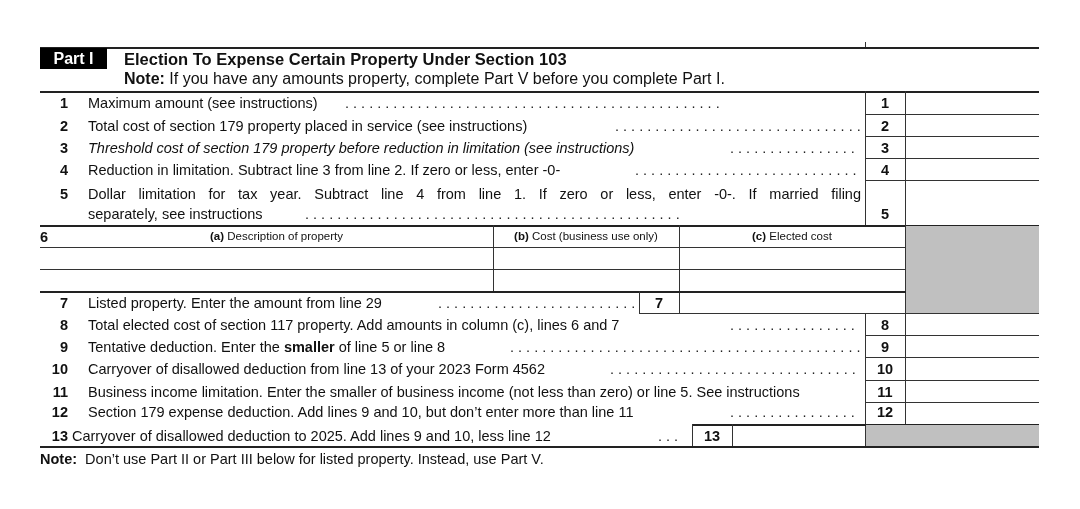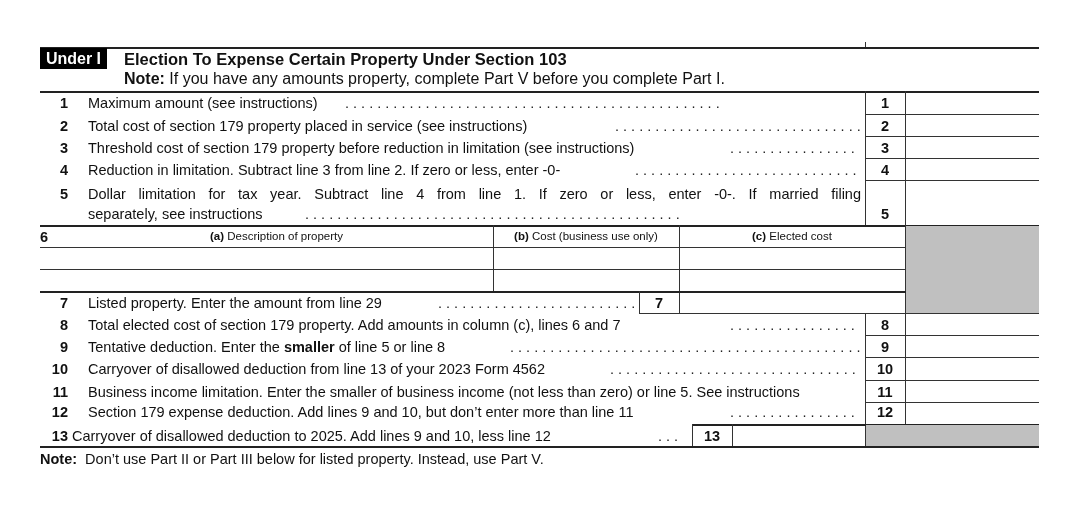--- a/index.html
+++ b/index.html
@@ -23,21 +23,21 @@
   .colhdr b { font-weight:bold; }
   .input { position:absolute; background:transparent; }
   .note-bottom { left:40px; top:451px; font-size:14.5px; white-space:nowrap; }
   .note-bottom b { font-weight:bold; }
 </style>
 </head>
 <body>
 
 <div class="hline thick" style="left:40px; top:47px; width:999px;"></div>
 <div class="vline" style="left:865px; top:42px; height:5px;"></div>
-<div class="abs part-badge">Under I</div>
+<div class="abs part-badge">Part I</div>
 <div class="abs title">Election To Expense Certain Property Under Section 103</div>
 <div class="abs note-top"><b>Note:</b><span> If you have any amounts property, complete Part V before you complete Part I.</span></div>
 <div class="hline thick" style="left:40px; top:91px; width:999px;"></div>
 
 <div class="vline" style="left:865px; top:91px; height:134px;"></div>
 <div class="vline" style="left:905px; top:91px; height:134px;"></div>
 
 <div class="abs" style="left:40px; top:91px; width:999px; height:23px;">
   <div class="abs ln" style="left:0; top:4px;">1</div>
   <div class="abs txt" style="left:40px; top:4px;">Maximum amount (see instructions)</div>
@@ -51,21 +51,21 @@
   <div class="abs ln" style="left:0; top:4px;">2</div>
   <div class="abs txt" style="left:40px; top:4px;">Total cost of section 179 property placed in service (see instructions)</div>
   <div class="abs dots" style="left:575px; top:4px; width:245px;">. . . . . . . . . . . . . . . . . . . . . . . . . . . . . . . . . . . . . . . . . . . . . . .</div>
   <div class="abs boxnum" style="left:825px; top:4px; width:40px;">2</div>
   <div class="input" style="left:866px; top:0; width:133px; height:22px;"></div>
 </div>
 <div class="hline" style="left:865px; top:136px; width:174px;"></div>
 
 <div class="abs" style="left:40px; top:136px; width:999px; height:22px;">
   <div class="abs ln" style="left:0; top:4px;">3</div>
-  <div class="abs txt" style="left:40px; top:4px;">Threshold cost of section 179 property before reduction in limitation (see instructions)</div>
+  <div class="abs txt" style="left:40px; top:4px;font-style:italic;">Threshold cost of section 179 property before reduction in limitation (see instructions)</div>
   <div class="abs dots" style="left:690px; top:4px; width:130px;">. . . . . . . . . . . . . . . . . . . . . . . . . . . . . . . . . . . . . . . . . . . . . . .</div>
   <div class="abs boxnum" style="left:825px; top:4px; width:40px;">3</div>
   <div class="input" style="left:866px; top:0; width:133px; height:22px;"></div>
 </div>
 <div class="hline" style="left:865px; top:158px; width:174px;"></div>
 
 <div class="abs" style="left:40px; top:158px; width:999px; height:22px;">
   <div class="abs ln" style="left:0; top:4px;">4</div>
   <div class="abs txt" style="left:40px; top:4px;">Reduction in limitation. Subtract line 3 from line 2. If zero or less, enter -0-</div>
   <div class="abs dots" style="left:595px; top:4px; width:225px;">. . . . . . . . . . . . . . . . . . . . . . . . . . . . . . . . . . . . . . . . . . . . . . .</div>
@@ -113,21 +113,21 @@
   <div class="input" style="left:640px; top:0; width:225px; height:22px;"></div>
 </div>
 <div class="vline" style="left:639px; top:291px; height:22px;"></div>
 <div class="hline" style="left:639px; top:313px; width:400px;"></div>
 
 <div class="vline" style="left:865px; top:313px; height:133px;"></div>
 <div class="vline" style="left:905px; top:313px; height:111px;"></div>
 
 <div class="abs" style="left:40px; top:313px; width:999px; height:22px;">
   <div class="abs ln" style="left:0; top:4px;">8</div>
-  <div class="abs txt" style="left:40px; top:4px;">Total elected cost of section 179 property. Add amounts in column (c), lines 6 and 7</div>
+  <div class="abs txt" style="left:40px; top:4px;">Total elected cost of section 117 property. Add amounts in column (c), lines 6 and 7</div>
   <div class="abs dots" style="left:690px; top:4px; width:130px;">. . . . . . . . . . . . . . . . . . . . . . . . . . . . . . . . . . . . . . . . . . . . . . .</div>
   <div class="abs boxnum" style="left:825px; top:4px; width:40px;">8</div>
   <div class="input" style="left:866px; top:0; width:133px; height:22px;"></div>
 </div>
 <div class="hline" style="left:865px; top:335px; width:174px;"></div>
 
 <div class="abs" style="left:40px; top:335px; width:999px; height:22px;">
   <div class="abs ln" style="left:0; top:4px;">9</div>
   <div class="abs txt" style="left:40px; top:4px;"><span>Tentative deduction. Enter the </span><b>smaller</b><span> of line 5 or line 8</span></div>
   <div class="abs dots" style="left:470px; top:4px; width:350px;">. . . . . . . . . . . . . . . . . . . . . . . . . . . . . . . . . . . . . . . . . . . . . . .</div>

